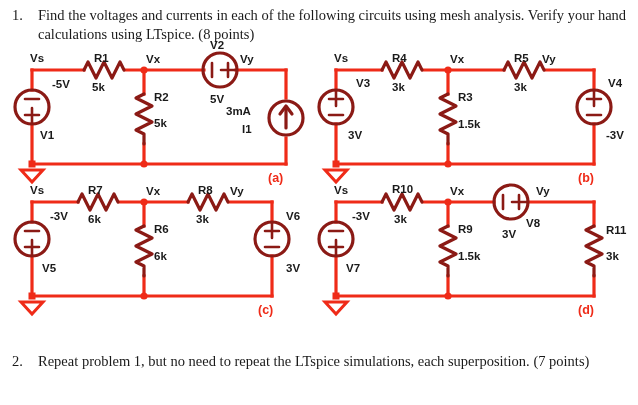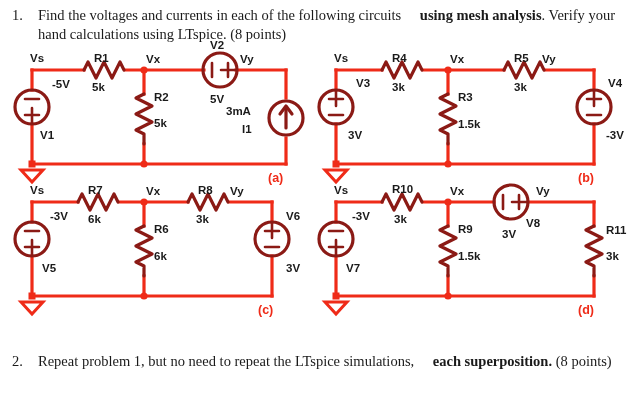--- a/index.html
+++ b/index.html
@@ -2,21 +2,21 @@
 <html><head>
 <meta charset="utf-8">
 <style>
   html,body{margin:0;padding:0;background:#ffffff;}
   body{width:638px;height:405px;position:relative;
        font-family:"Liberation Serif", serif;color:#1a1a1a;overflow:hidden;}
 
   .q{position:absolute;left:8px;width:622px;font-size:14.5px;line-height:19px;}
   .q .num{position:absolute;left:4px;top:0;width:22px;text-align:left;}
   .q .body{margin-left:30px;}
-  b{font-weight:bold;margin-left:15px;}
+  b{font-weight:normal;}
 
   #q1{top:6px;}
   #q2{top:352px;}
 
   .circuits{position:absolute;left:0;top:52px;width:638px;height:290px;}
   .cir{position:absolute;}
   #cir-a{left:18px;top:0px;}
   #cir-b{left:322px;top:0px;}
   #cir-c{left:18px;top:132px;}
   #cir-d{left:322px;top:132px;}
@@ -278,14 +278,14 @@
       <text class="lbl" x="284" y="50">R11</text>
       <text class="lbl" x="284" y="76">3k</text>
       <text class="plabel" x="256" y="130">(d)</text>
     </svg>
   </div>
 
 </div>
 
 <div class="q" id="q2">
   <span class="num">2.</span>
-  <div class="body"><span>Repeat problem 1, but no need to repeat the LTspice simulations, </span><b>each superposition.</b><span> (8 points)</span></div>
+  <div class="body"><span>Repeat problem 1, but no need to repeat the LTspice simulations, </span><b>each superposition.</b><span> (7 points)</span></div>
 </div>
 
 </body></html>

